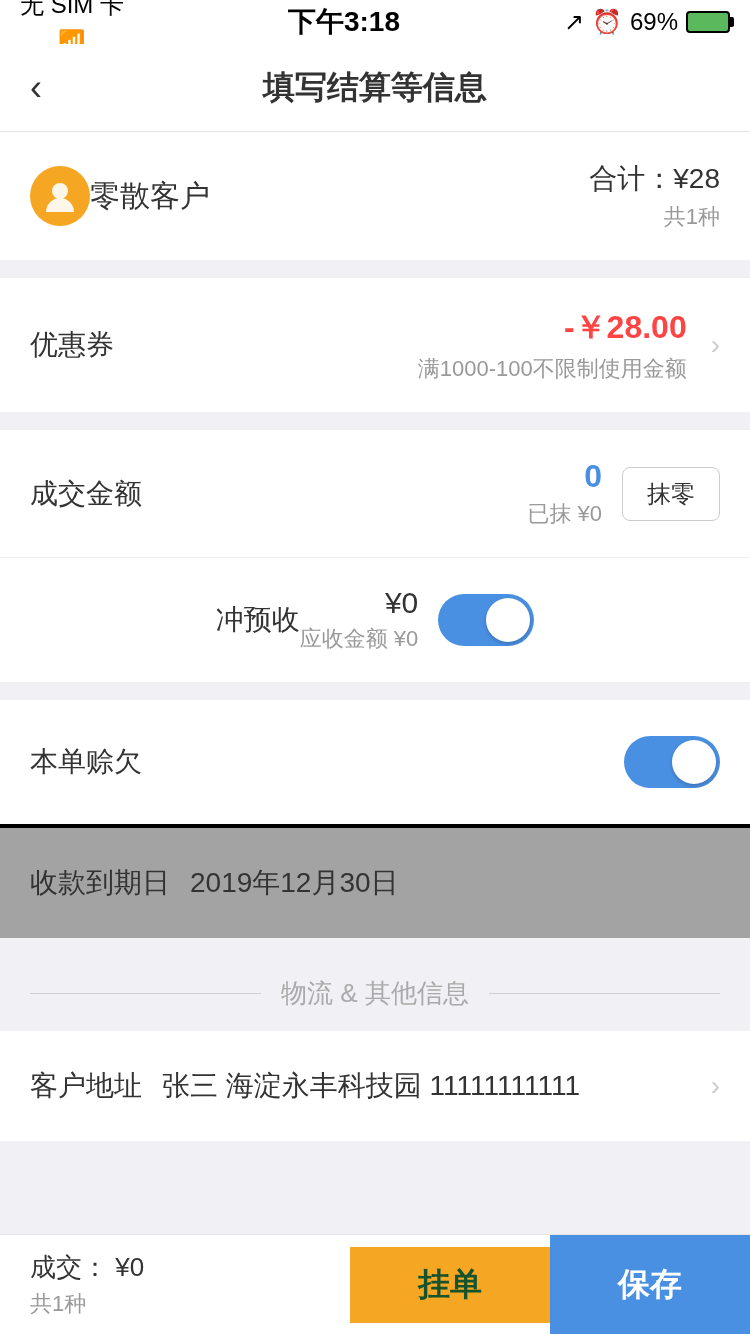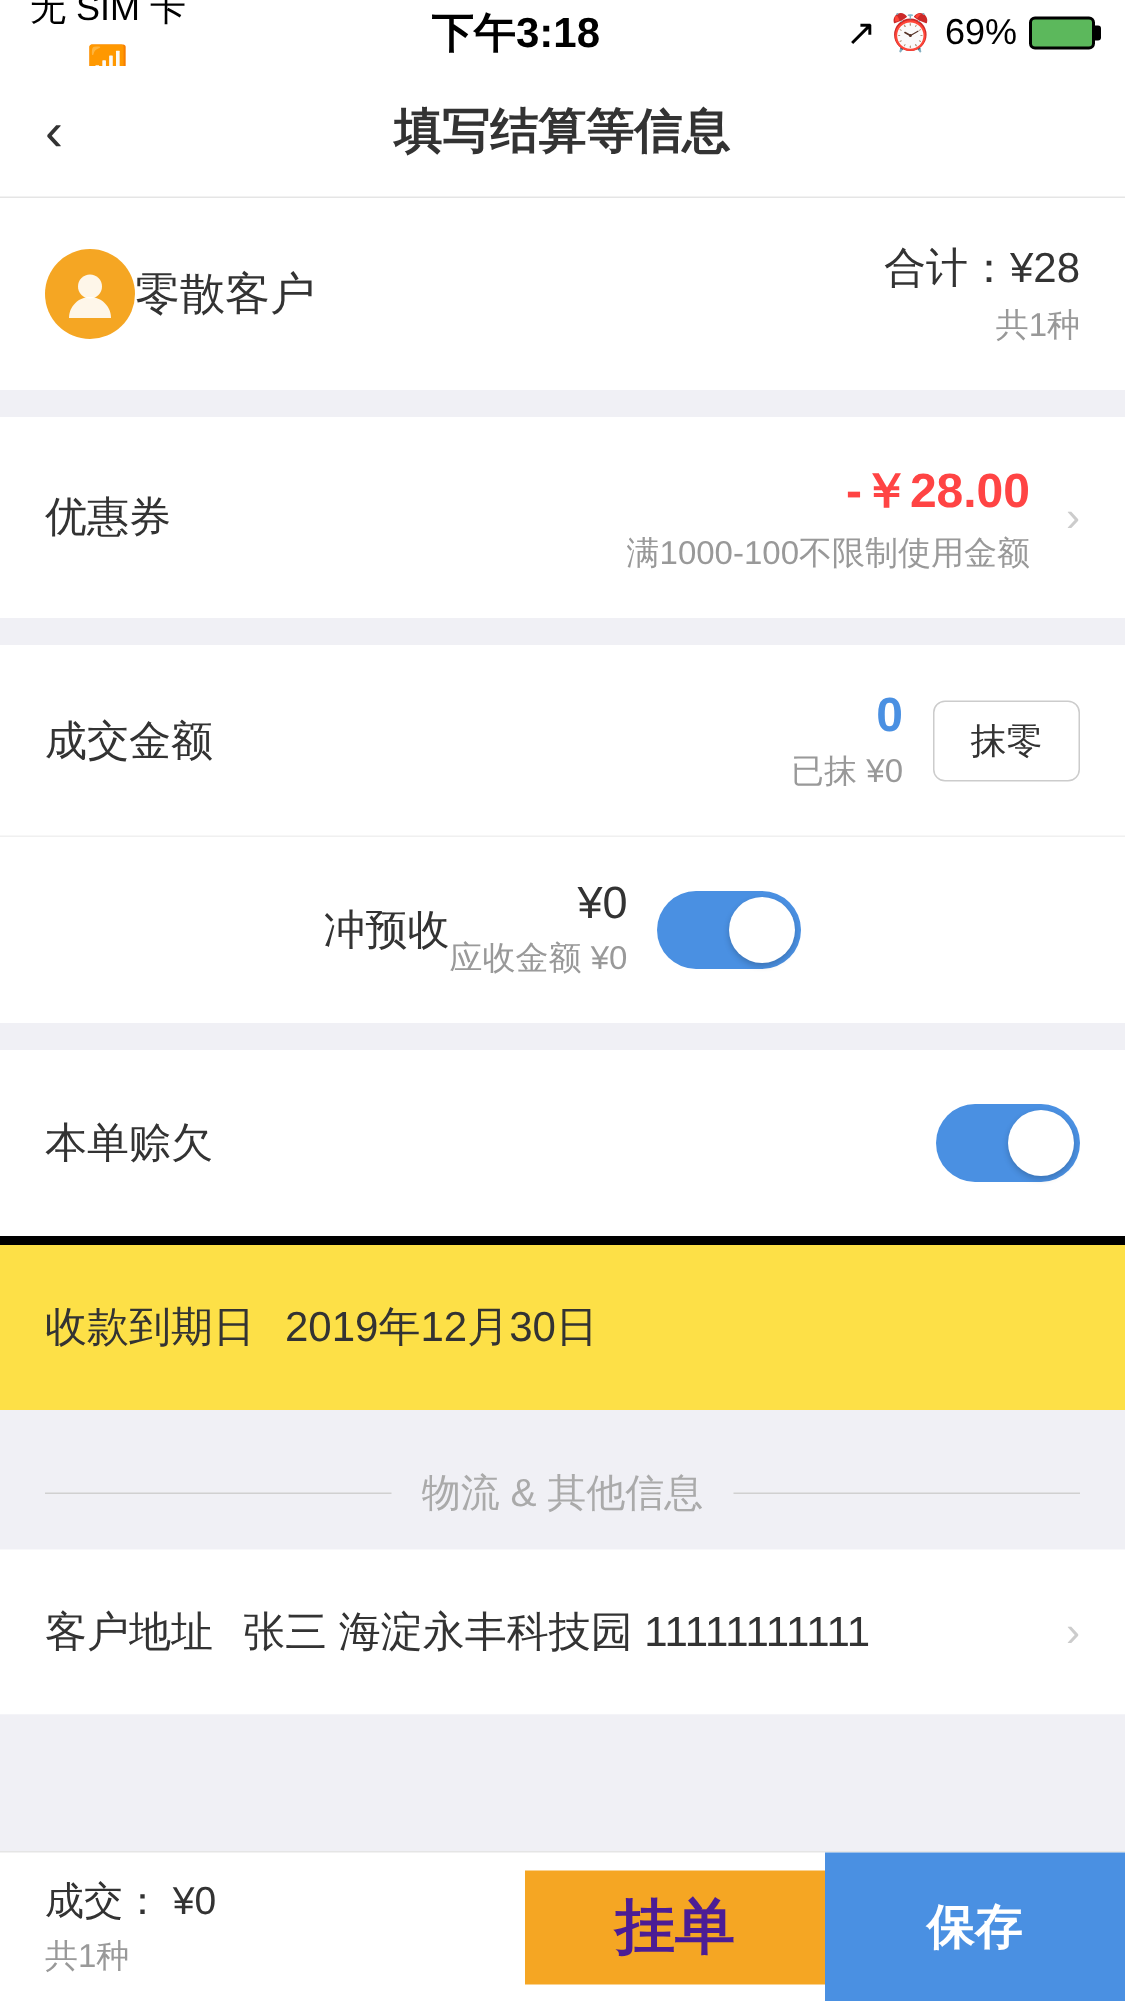--- a/index.html
+++ b/index.html
@@ -273,23 +273,23 @@
     }
     .debt-label {
       font-size: 28px;
       color: #333;
     }
 
     
     .due-date-row {
       display: flex;
       align-items: center;
-      background: #fde047;
+      background: #a3a3a3;
       padding: 36px 30px;
-      border-top: 6px solid #000000;
+      border-top: 4px solid #000000;
       gap: 20px;
       text-align: right;
     }
     .due-date-label {
       font-size: 28px;
       color: #333;
     }
     .due-date-value {
       font-size: 28px;
       color: #333;
@@ -363,22 +363,22 @@
       color: #999;
       margin-top: 4px;
     }
     .bottom-btn-hold {
       width: 200px;
       height: 76px;
       background: #f5a623;
       display: flex;
       align-items: center;
       justify-content: center;
-      font-size: 40px;
-      color: #4c1d95;
+      font-size: 32px;
+      color: #14532d;
       font-weight: 600;
       cursor: pointer;
     }
     .bottom-btn-save {
       width: 200px;
       height: 100px;
       background: #4a90e2;
       display: flex;
       align-items: center;
       justify-content: center;

